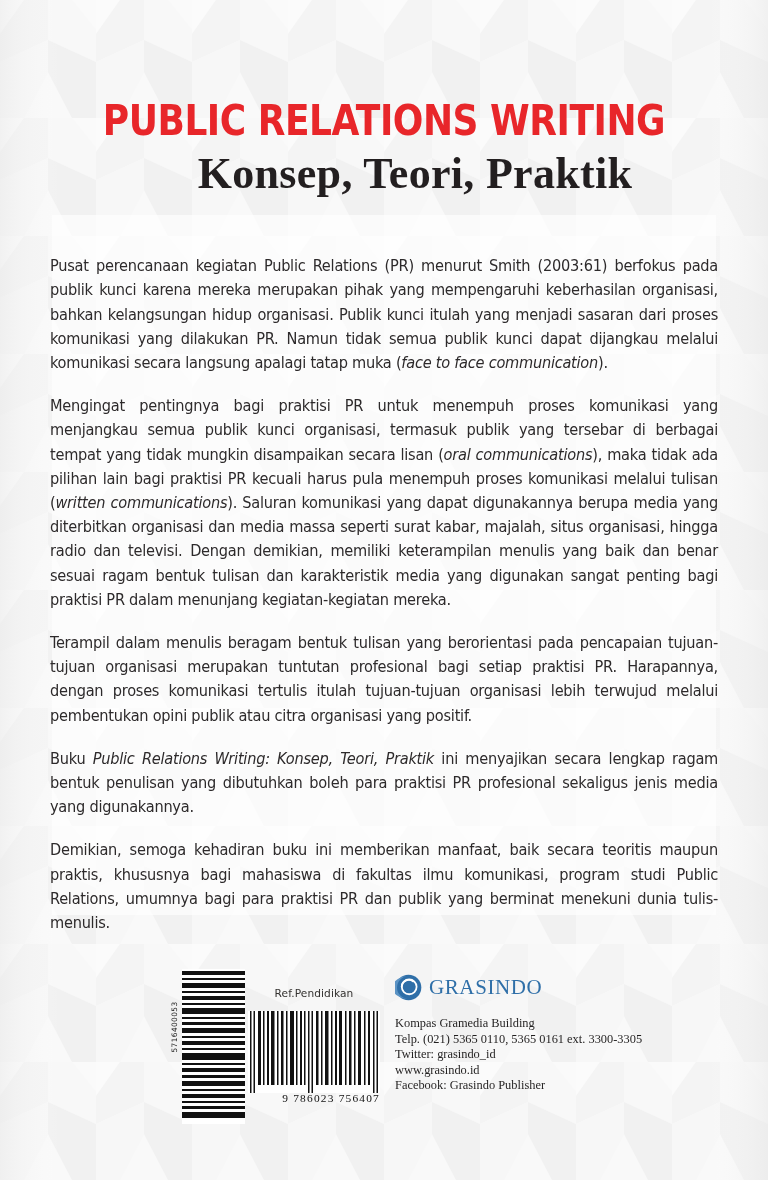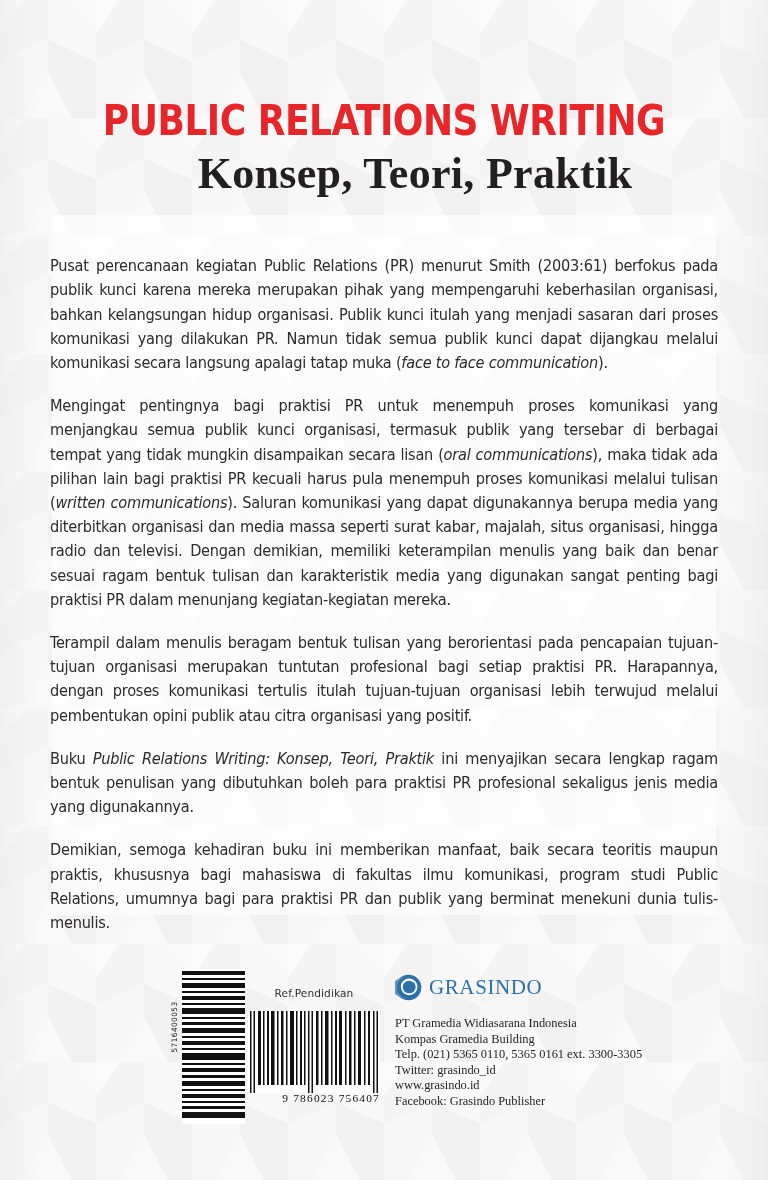--- a/index.html
+++ b/index.html
@@ -311,21 +311,20 @@
         <div class="logo-row">
           <svg class="logo-mark" viewBox="0 0 40 40" xmlns="http://www.w3.org/2000/svg">
             <circle cx="20" cy="20" r="19" fill="#2f6fa8"></circle>
             <path d="M20 3 A17 17 0 1 0 20 37 A14 10 0 0 1 20 3 Z" fill="#5b93c4"></path>
             <circle cx="21" cy="19" r="11" fill="none" stroke="#ffffff" stroke-width="2.6"></circle>
             <path d="M27 11 C20 6 10 10 10 19" fill="none" stroke="#ffffff" stroke-width="2.6" stroke-linecap="round"></path>
           </svg>
           <div class="logo-word">GRASINDO</div>
         </div>
         <div class="pub-lines">
-          <div>PT Gramedia Widiasarana Indonesia</div>
           <div>Kompas Gramedia Building</div>
           <div>Telp. (021) 5365 0110, 5365 0161 ext. 3300-3305</div>
           <div>Twitter: grasindo_id</div>
           <div>www.grasindo.id</div>
           <div>Facebook: Grasindo Publisher</div>
         </div>
       </div>
 
     </div>
   </div>

